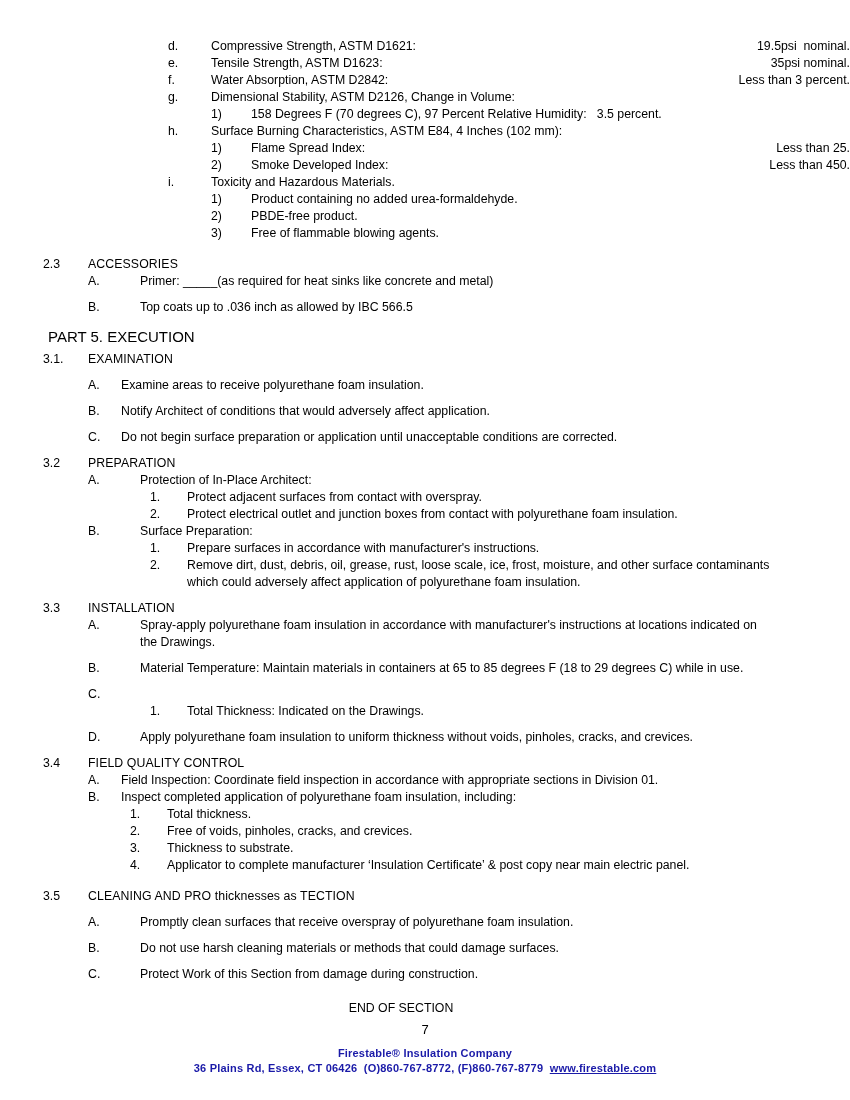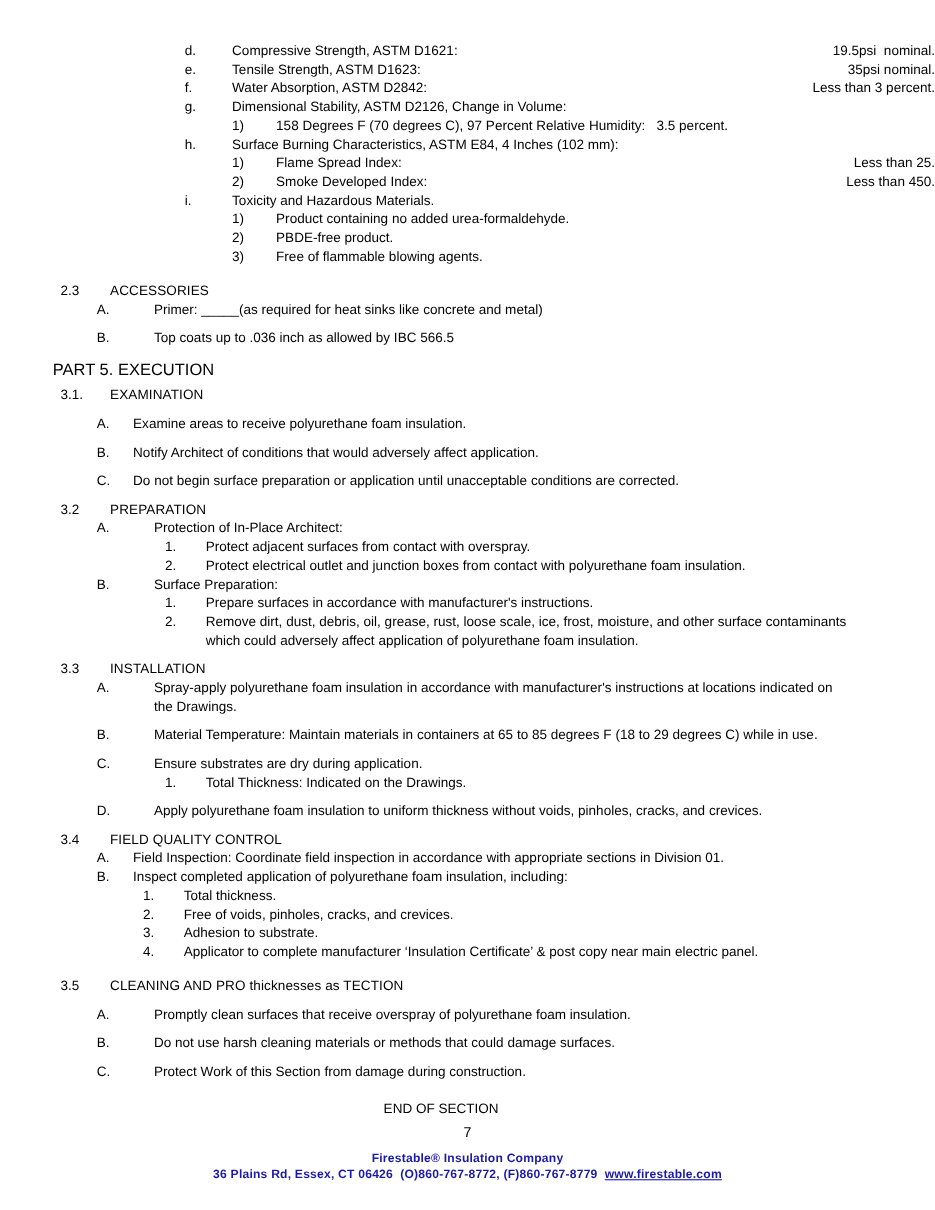--- a/index.html
+++ b/index.html
@@ -46,21 +46,21 @@
     white-space: pre;
   }
 
   
   .lvlA  { padding-left: 168px; }   
   .lvlA .marker { width: 43px; }
 
   .lvlB  { padding-left: 211px; }   
   .lvlB .marker { width: 40px; }
 
-  .sec   { padding-left: 55px; }    
+  .sec   { padding-left: 43px; }    
   .sec .marker { width: 45px; }
   .sec .txt { letter-spacing: .1px; }
 
   .itemA { padding-left: 88px; }    
   .itemA .marker { width: 52px; }
 
   .itemAn { padding-left: 88px; }   
   .itemAn .marker { width: 33px; }
 
   .itemNum { padding-left: 150px; } 
@@ -291,21 +291,20 @@
         <span class="txt">the Drawings.</span>
       </div>
       <div class="gap-sm"></div>
       <div class="row itemA">
         <span class="marker">B.</span>
         <span class="txt">Material Temperature: Maintain materials in containers at 65 to 85 degrees F (18 to 29 degrees C) while in use.</span>
       </div>
       <div class="gap-sm"></div>
       <div class="row itemA">
         <span class="marker">C.</span>
-        <span class="txt">Ensure substrates are dry during application.</span>
       </div>
       <div class="row itemNum">
         <span class="marker">1.</span>
         <span class="txt">Total Thickness: Indicated on the Drawings.</span>
       </div>
       <div class="gap-sm"></div>
       <div class="row itemA">
         <span class="marker">D.</span>
         <span class="txt">Apply polyurethane foam insulation to uniform thickness without voids, pinholes, cracks, and crevices.</span>
       </div>
@@ -329,21 +328,21 @@
       <div class="row itemNum2">
         <span class="marker">1.</span>
         <span class="txt">Total thickness.</span>
       </div>
       <div class="row itemNum2">
         <span class="marker">2.</span>
         <span class="txt">Free of voids, pinholes, cracks, and crevices.</span>
       </div>
       <div class="row itemNum2">
         <span class="marker">3.</span>
-        <span class="txt">Adhesion to substrate.</span>
+        <span class="txt">Thickness to substrate.</span>
       </div>
       <div class="row itemNum2">
         <span class="marker">4.</span>
         <span class="txt">Applicator to complete manufacturer ‘Insulation Certificate’ &amp; post copy near main electric panel.</span>
       </div>
     </div>
 
     <div class="gap-md"></div>
 
     <div>

